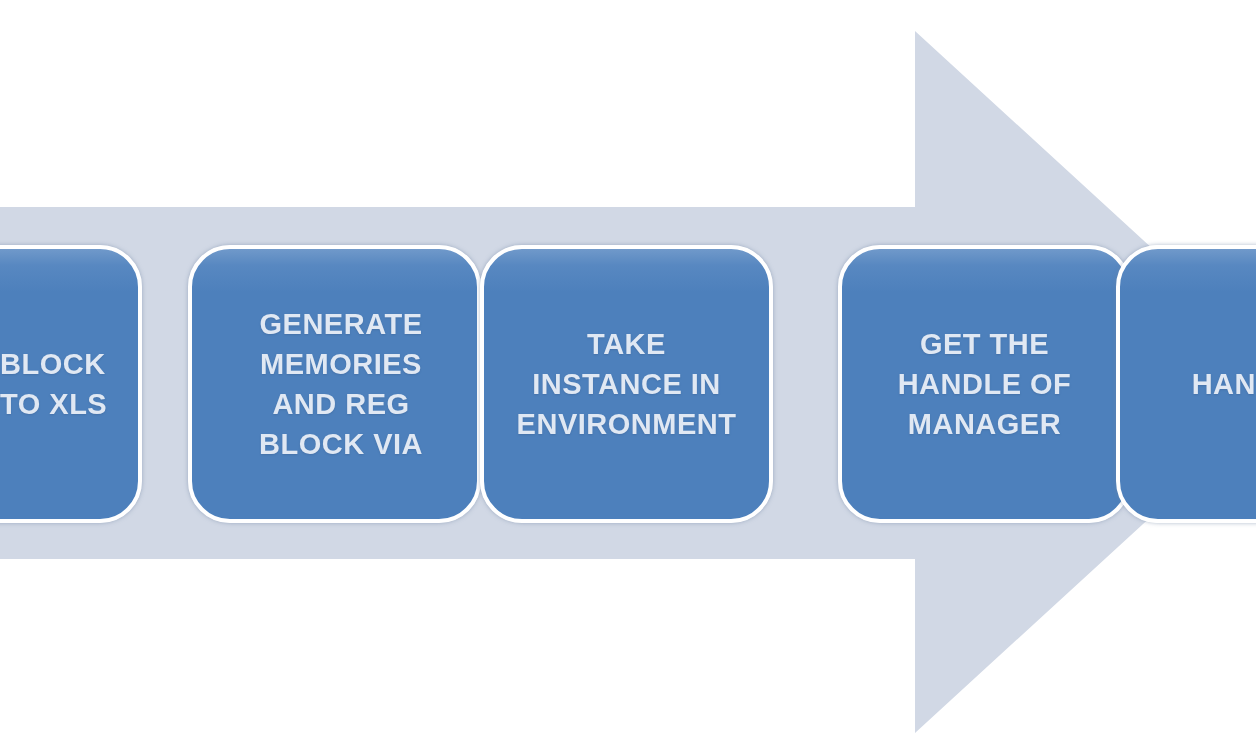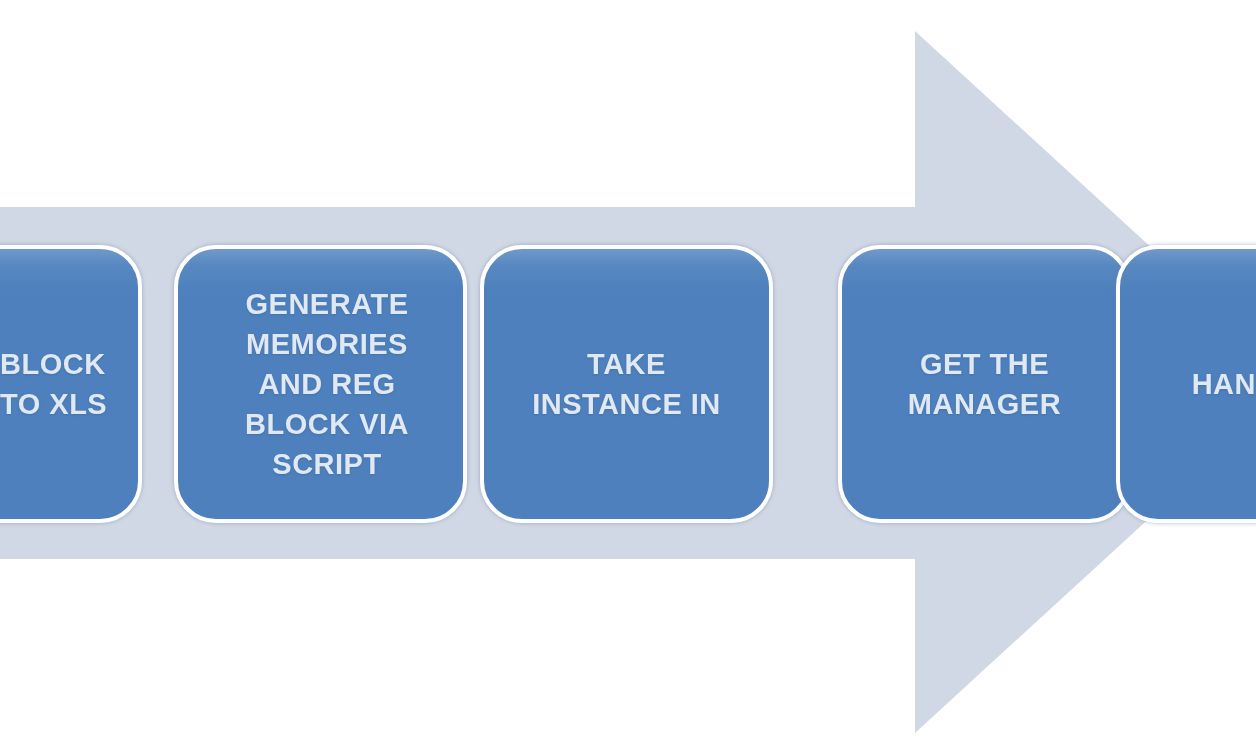--- a/index.html
+++ b/index.html
@@ -47,21 +47,21 @@
     font-size: 29px;
     font-weight: bold;
     line-height: 40px;
     letter-spacing: 0.5px;
     text-align: center;
     text-shadow: 0 1px 2px rgba(59, 96, 146, 0.45);
   }
   .lines span { display: block; white-space: pre; }
 
   .step-1 { left: -151px; }
-  .step-2 { left: 174px; padding-left: 13px; }
+  .step-2 { left: 188px; padding-left: 13px; }
   .step-3 { left: 480px; justify-content: center; }
   .step-4 { left: 838px; }
   .step-5 { left: 1116px; }
 
   
   .step-1 .lines { text-align: left; padding-left: 147px; }
   
   .step-5 .lines { text-align: right; padding-right: 149px; }
 </style>
 </head>
@@ -79,34 +79,35 @@
       <span>TO XLS</span>
     </div>
   </div>
 
   <div class="step step-2">
     <div class="lines">
       <span>GENERATE</span>
       <span>MEMORIES</span>
       <span>AND REG</span>
       <span>BLOCK VIA</span>
-      <span>SCRIPT</span>
     </div>
   </div>
 
   <div class="step step-3">
     <div class="lines">
       <span>TAKE</span>
       <span>INSTANCE IN</span>
+      <span>ENVIRONMENT</span>
     </div>
   </div>
 
   <div class="step step-4">
     <div class="lines">
       <span>GET THE</span>
+      <span>HANDLE OF</span>
       <span>MANAGER</span>
     </div>
   </div>
 
   <div class="step step-5">
     <div class="lines">
       <span>HAN</span>
     </div>
   </div>
 

